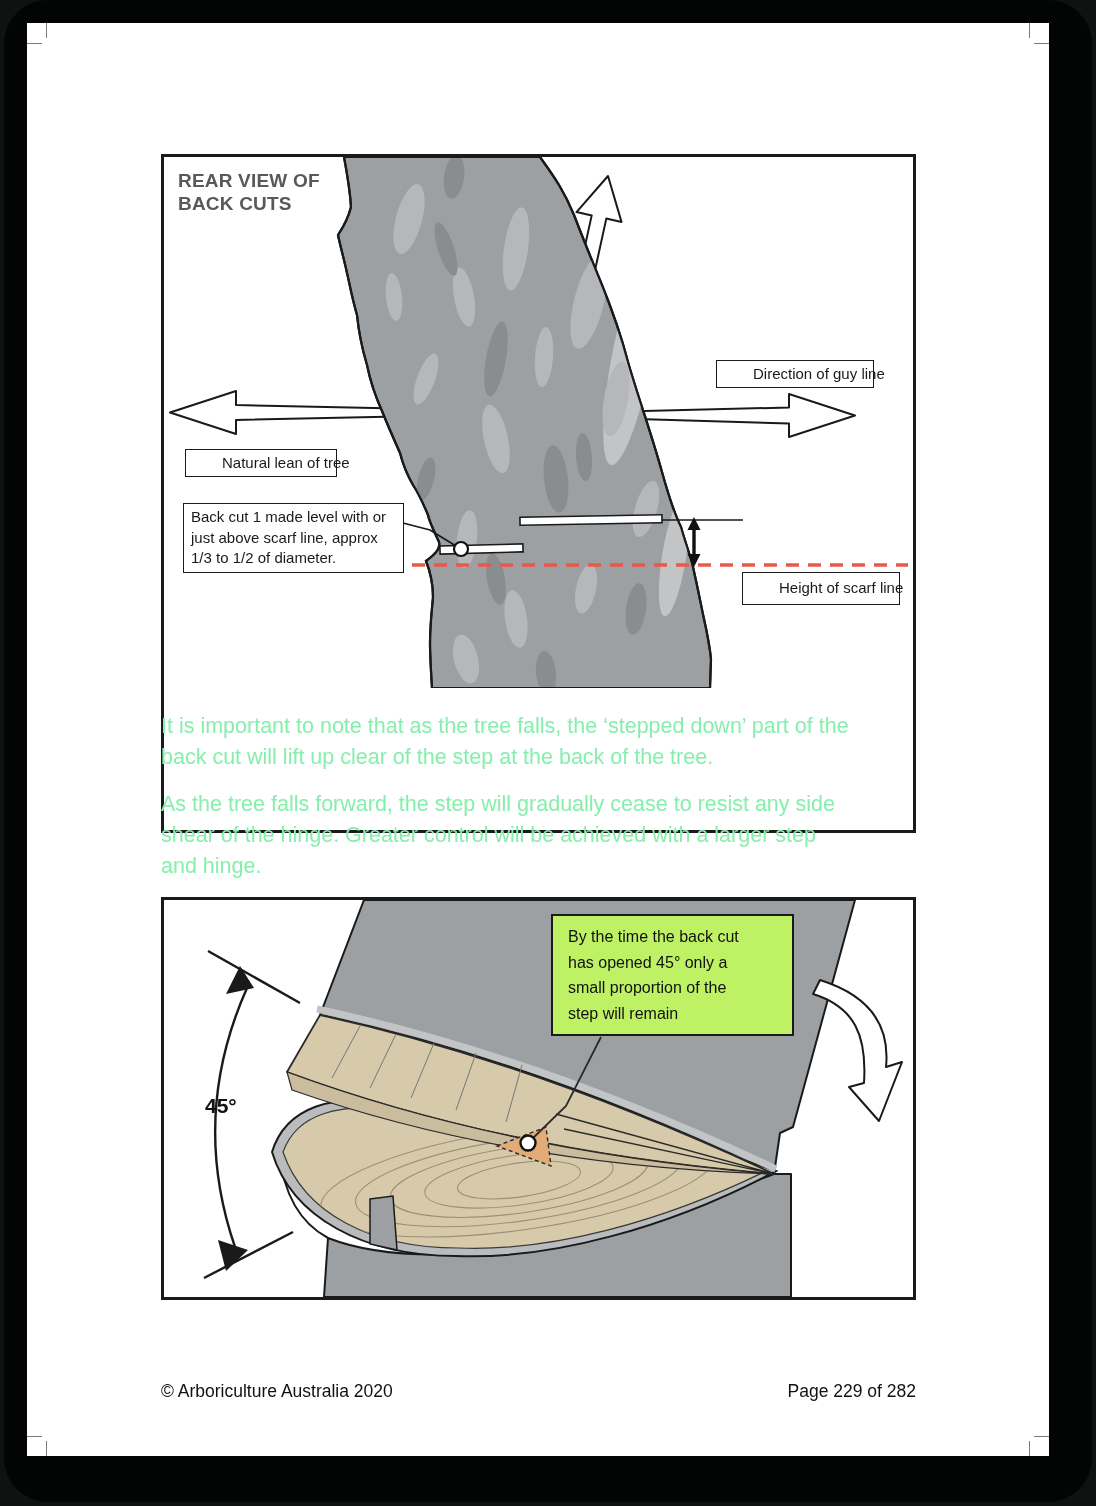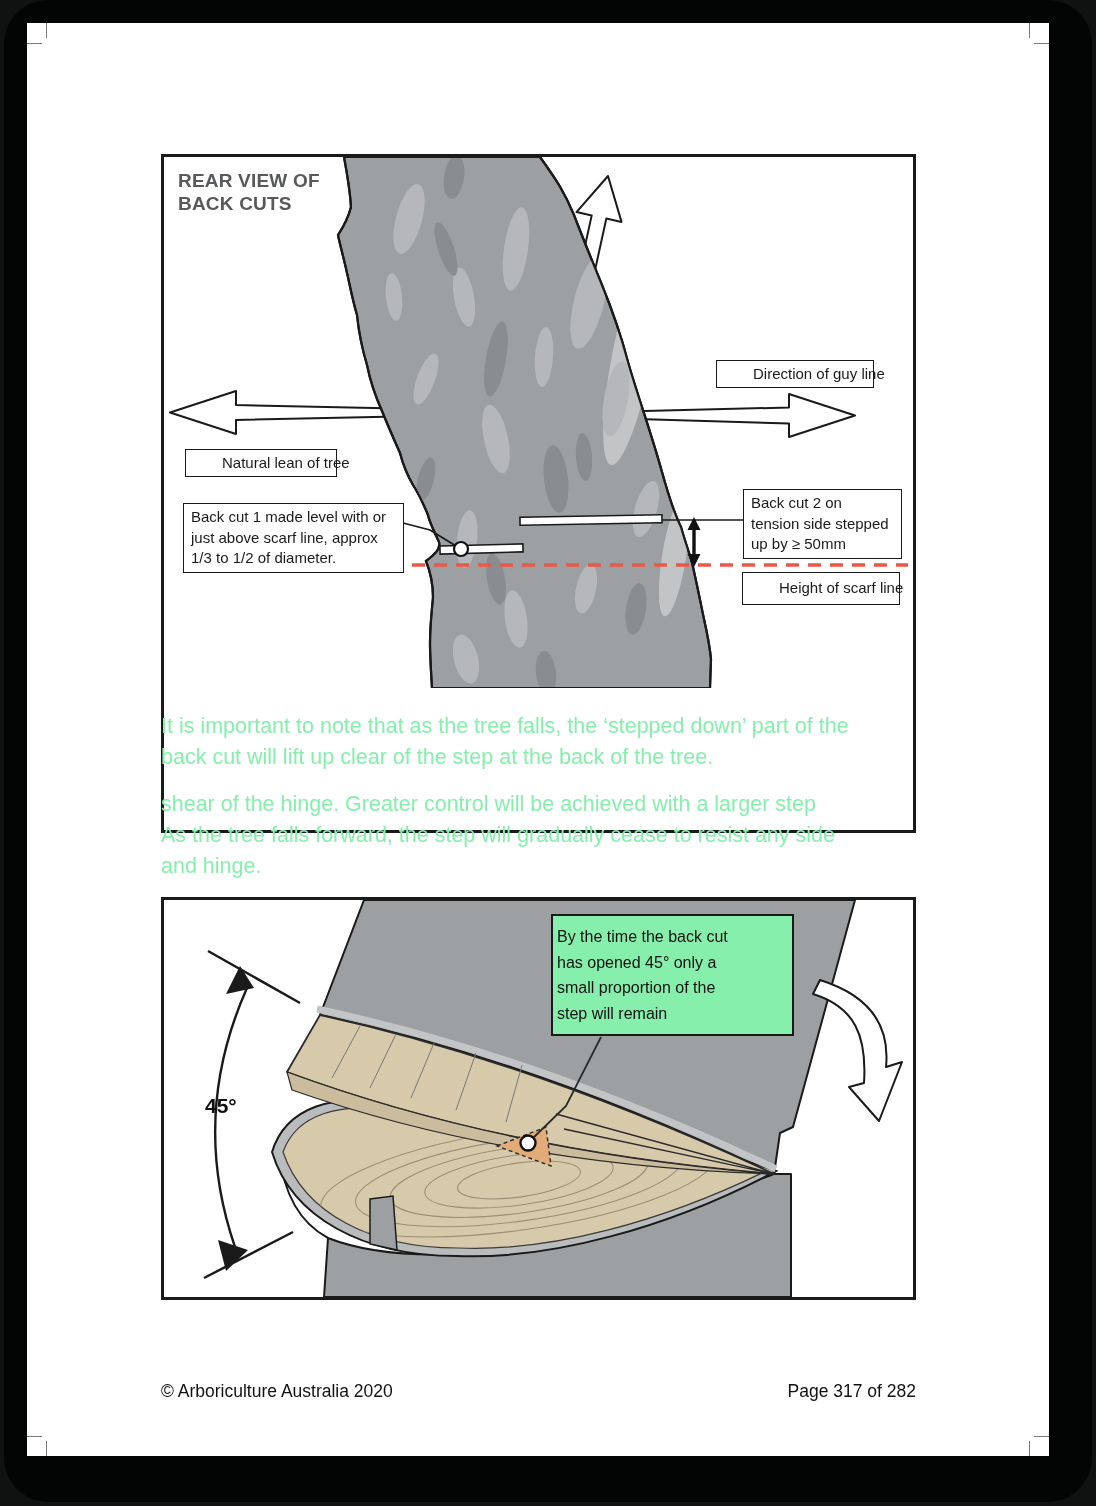--- a/index.html
+++ b/index.html
@@ -17,22 +17,22 @@
 
   .d-title{position:absolute;left:14px;top:12px;font-size:19px;font-weight:bold;
            color:#58595B;line-height:1.22;letter-spacing:.2px;}
   .d-title span{display:block;}
 
   .lbl{position:absolute;background:#ffffff;border:1.6px solid #1a1a1a;color:#1a1a1a;
        font-size:15px;line-height:1.38;padding:3px 7px;}
   .lbl span{display:block;white-space:nowrap;}
   .lbl.center1{display:flex;align-items:center;padding-left:36px;}
 
-  .callout{position:absolute;left:387px;top:14px;width:243px;background:#86efac;
-           border:2px solid #1a1a1a;padding:8px 4px;font-size:16px;line-height:1.6;color:#111;}
+  .callout{position:absolute;left:387px;top:14px;width:243px;background:#bef264;
+           border:2px solid #1a1a1a;padding:8px 15px;font-size:16px;line-height:1.6;color:#111;}
   .callout span{display:block;white-space:nowrap;}
 
   .angle-label{position:absolute;left:18px;top:194px;font-size:21px;font-weight:bold;color:#111;margin-left:23px;}
 
   .bodycopy{position:absolute;left:161px;width:765px;color:#86efac;font-size:21.5px;line-height:31px;}
   .bodycopy span{display:block;}
   .p1{top:711px;}
   .p2{top:789px;}
 
   .footer{position:absolute;left:161px;top:1381px;width:755px;display:flex;
@@ -141,37 +141,32 @@
       <span>Direction of guy line</span>
     </div>
     <div class="lbl center1" style="left:21px;top:292px;width:152px;height:28px;">
       <span>Natural lean of tree</span>
     </div>
     <div class="lbl" style="left:19px;top:338px;width:221px;margin-top:8px;">
       <span>Back cut 1 made level with or</span>
       <span>just above scarf line, approx</span>
       <span>1/3 to 1/2 of diameter.</span>
     </div>
-    <div class="lbl" style="left:579px;top:332px;width:159px;">
-      <span>Back cut 2 on</span>
-      <span>tension side stepped</span>
-      <span>up by ≥ 50mm</span>
-    </div>
     <div class="lbl center1" style="left:578px;top:415px;width:158px;height:33px;">
       <span>Height of scarf line</span>
     </div>
   </div>
 
   <div class="bodycopy p1">
     <span>It is important to note that as the tree falls, the ‘stepped down’ part of the</span>
     <span>back cut will lift up clear of the step at the back of the tree.</span>
   </div>
   <div class="bodycopy p2">
+    <span>As the tree falls forward, the step will gradually cease to resist any side</span>
     <span>shear of the hinge. Greater control will be achieved with a larger step</span>
-    <span>As the tree falls forward, the step will gradually cease to resist any side</span>
     <span>and hinge.</span>
   </div>
 
   <div class="diagram d2">
     <svg width="749" height="397" viewBox="0 0 749 397">
       <defs>
         <path id="woodLeaf" d="M119,252 C133,213 176,203 230,210 C340,197 468,230 602,271
           C498,322 386,352 294,348 C208,348 140,314 119,252 Z"></path>
         <clipPath id="woodClip">
             <use href="#woodLeaf"></use>
@@ -231,15 +226,15 @@
       <span>By the time the back cut</span>
       <span>has opened 45° only a</span>
       <span>small proportion of the</span>
       <span>step will remain</span>
     </div>
     <div class="angle-label">45°</div>
   </div>
 
   <div class="footer">
     <span>© Arboriculture Australia 2020</span>
-    <span>Page 317 of 282</span>
+    <span>Page 229 of 282</span>
   </div>
 </div>
 
 </body></html>

